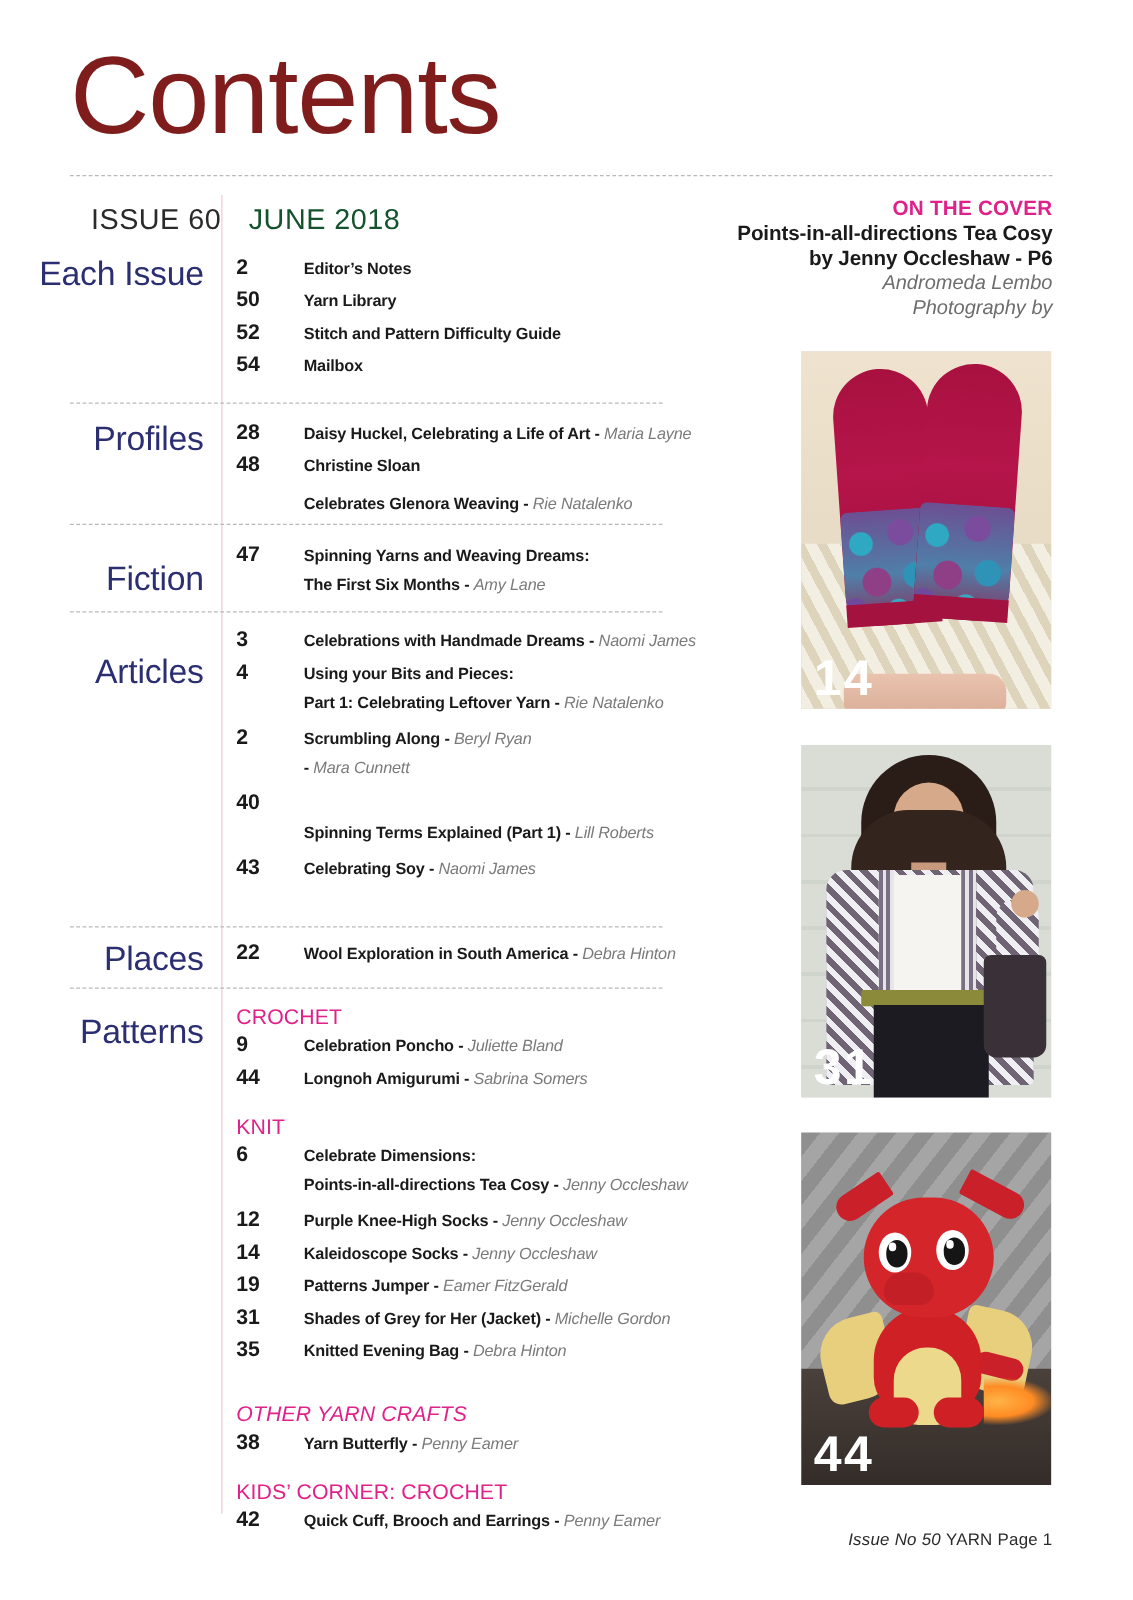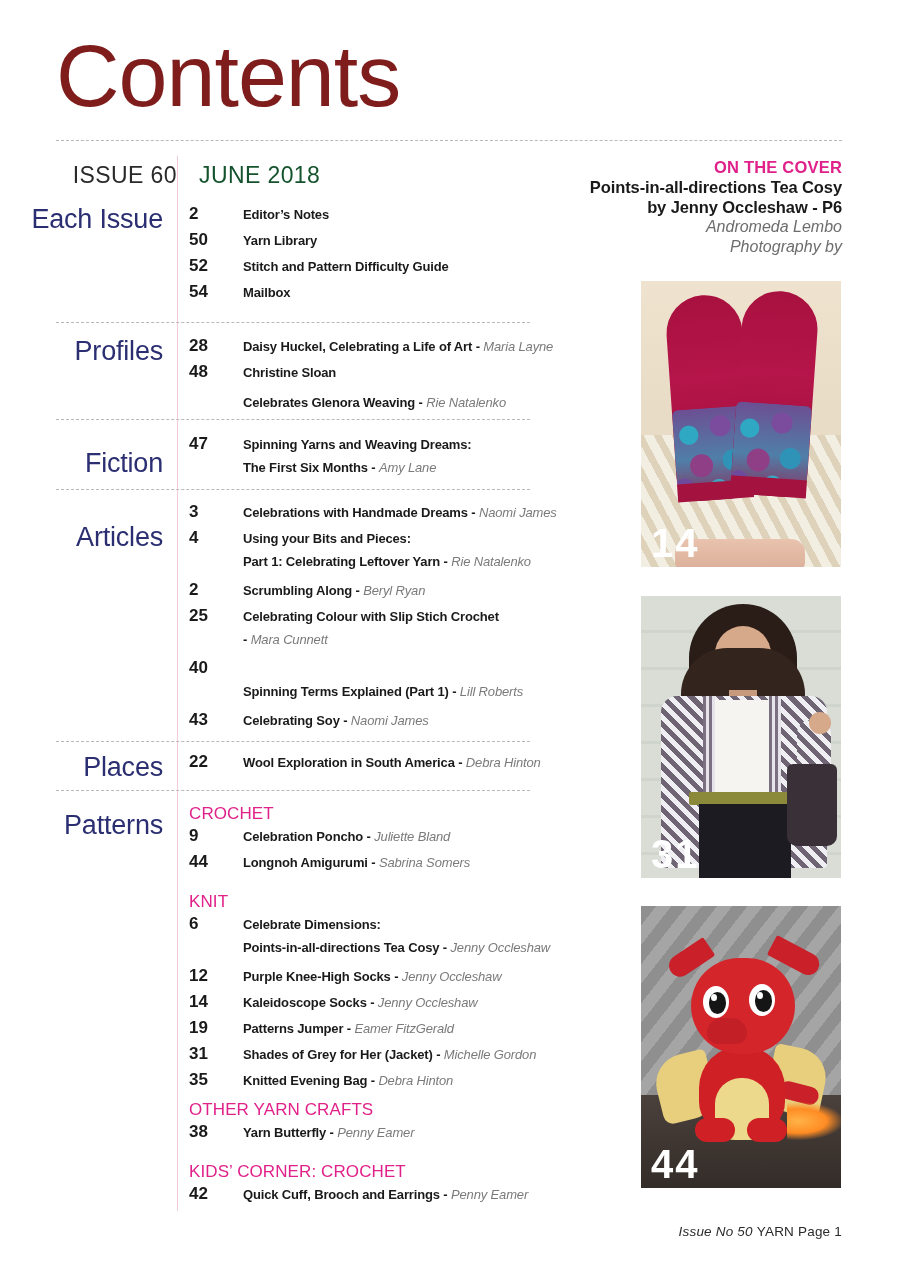--- a/index.html
+++ b/index.html
@@ -491,24 +491,20 @@
       </div>
       <div class="entry">
         <span class="pg"></span>
         <span class="txt"><span>Part 1: Celebrating Leftover Yarn - </span><span class="author">Rie Natalenko</span></span>
       </div>
       <div class="entry">
         <span class="pg">2</span>
         <span class="txt"><span>Scrumbling Along - </span><span class="author">Beryl Ryan</span></span>
       </div>
       <div class="entry">
-        <span class="pg">25</span>
-        <span class="txt"><span>Celebrating Colour with Slip Stich Crochet</span><span class="author"></span></span>
-      </div>
-      <div class="entry">
         <span class="pg"></span>
         <span class="txt"><span>- </span><span class="author">Mara Cunnett</span></span>
       </div>
       <div class="entry">
         <span class="pg">40</span>
       </div>
       <div class="entry">
         <span class="pg"></span>
         <span class="txt"><span>Spinning Terms Explained (Part 1) - </span><span class="author">Lill Roberts</span></span>
       </div>
@@ -570,21 +566,21 @@
       </div>
       <div class="entry">
         <span class="pg">31</span>
         <span class="txt"><span>Shades of Grey for Her (Jacket) - </span><span class="author">Michelle Gordon</span></span>
       </div>
       <div class="entry">
         <span class="pg">35</span>
         <span class="txt"><span>Knitted Evening Bag - </span><span class="author">Debra Hinton</span></span>
       </div>
 
-      <div class="subhead" style="margin-top:4px;">OTHER YARN CRAFTS</div>
+      <div class="subhead" style="margin-top:26px;font-style:italic;">OTHER YARN CRAFTS</div>
       <div class="entry">
         <span class="pg">38</span>
         <span class="txt"><span>Yarn Butterfly - </span><span class="author">Penny Eamer</span></span>
       </div>
 
       <div class="subhead" style="margin-top:14px;">KIDS’ CORNER: CROCHET</div>
       <div class="entry">
         <span class="pg">42</span>
         <span class="txt"><span>Quick Cuff, Brooch and Earrings - </span><span class="author">Penny Eamer</span></span>
       </div>

